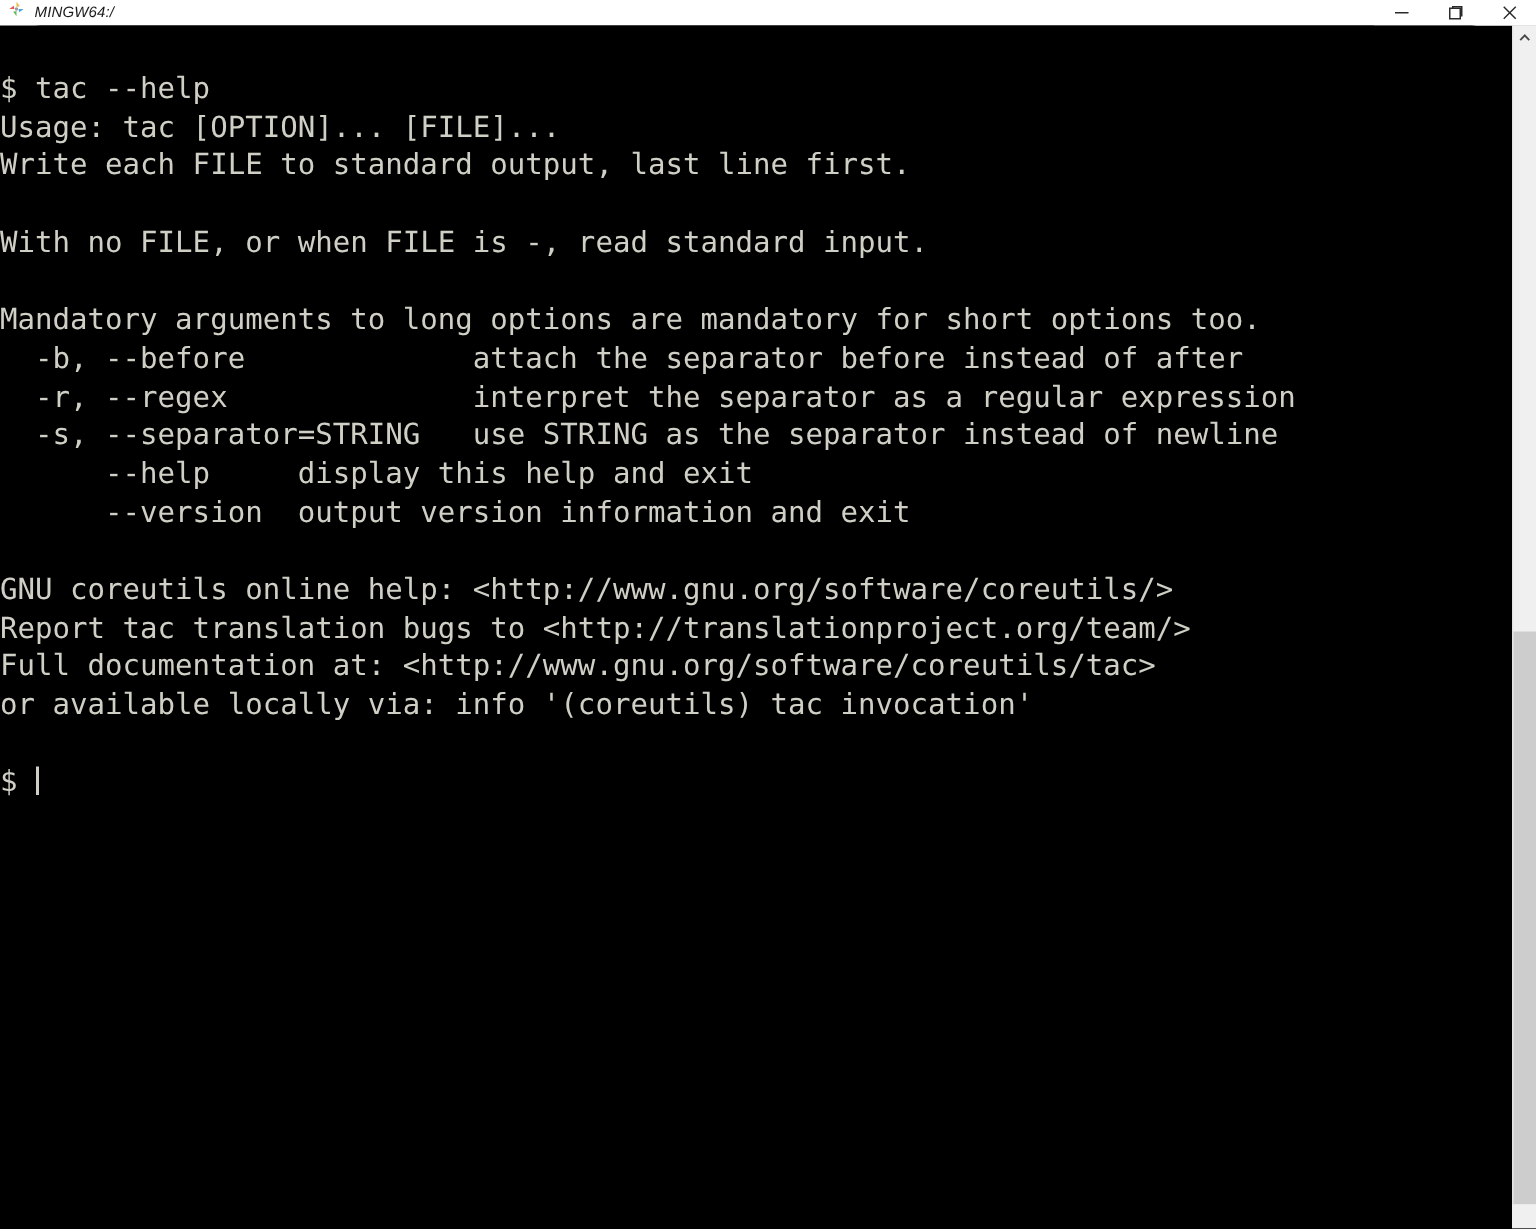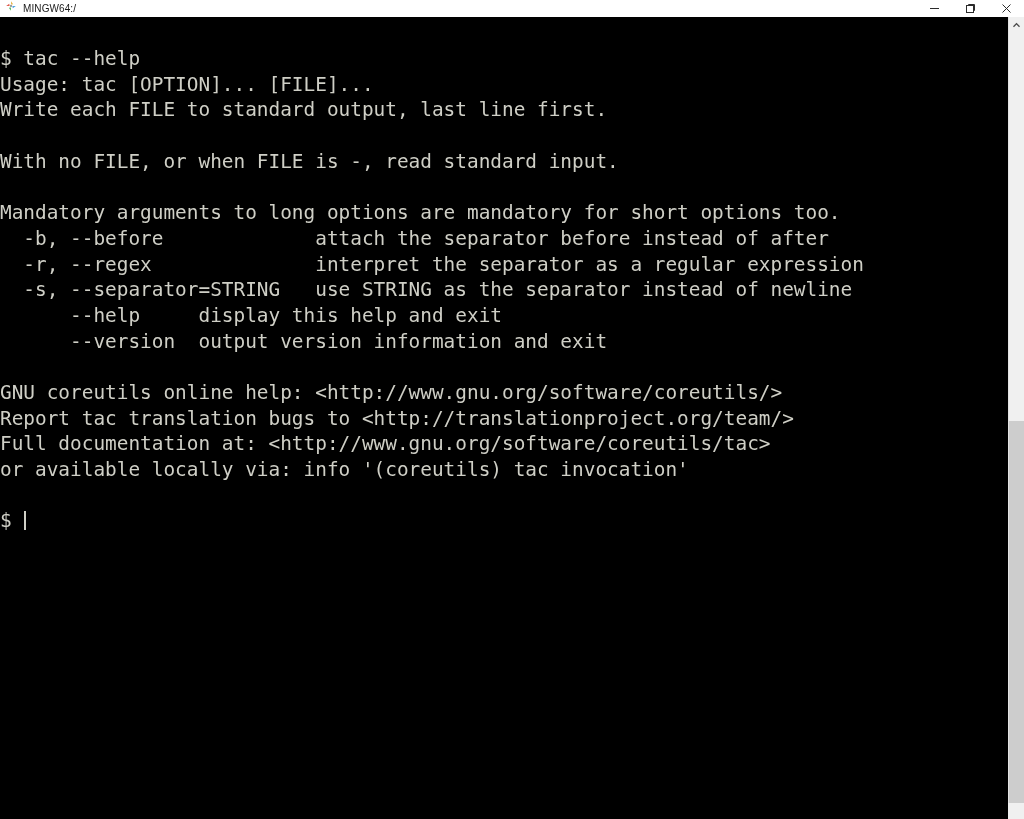--- a/index.html
+++ b/index.html
@@ -31,20 +31,21 @@
     height: 17px;
     background: #ffffff;
     display: flex;
     align-items: center;
     box-sizing: border-box;
   }
   .titlebar-left {
     display: flex;
     padding-left: 5px;
     flex: 0 0 auto;
+    font-style: italic;
   }
   .app-icon {
     width: 12px;
     height: 12px;
     position: relative;
     flex: 0 0 auto;
     margin-right: 6px;
   }
   .app-icon svg { display: block; }
   .title-text {

